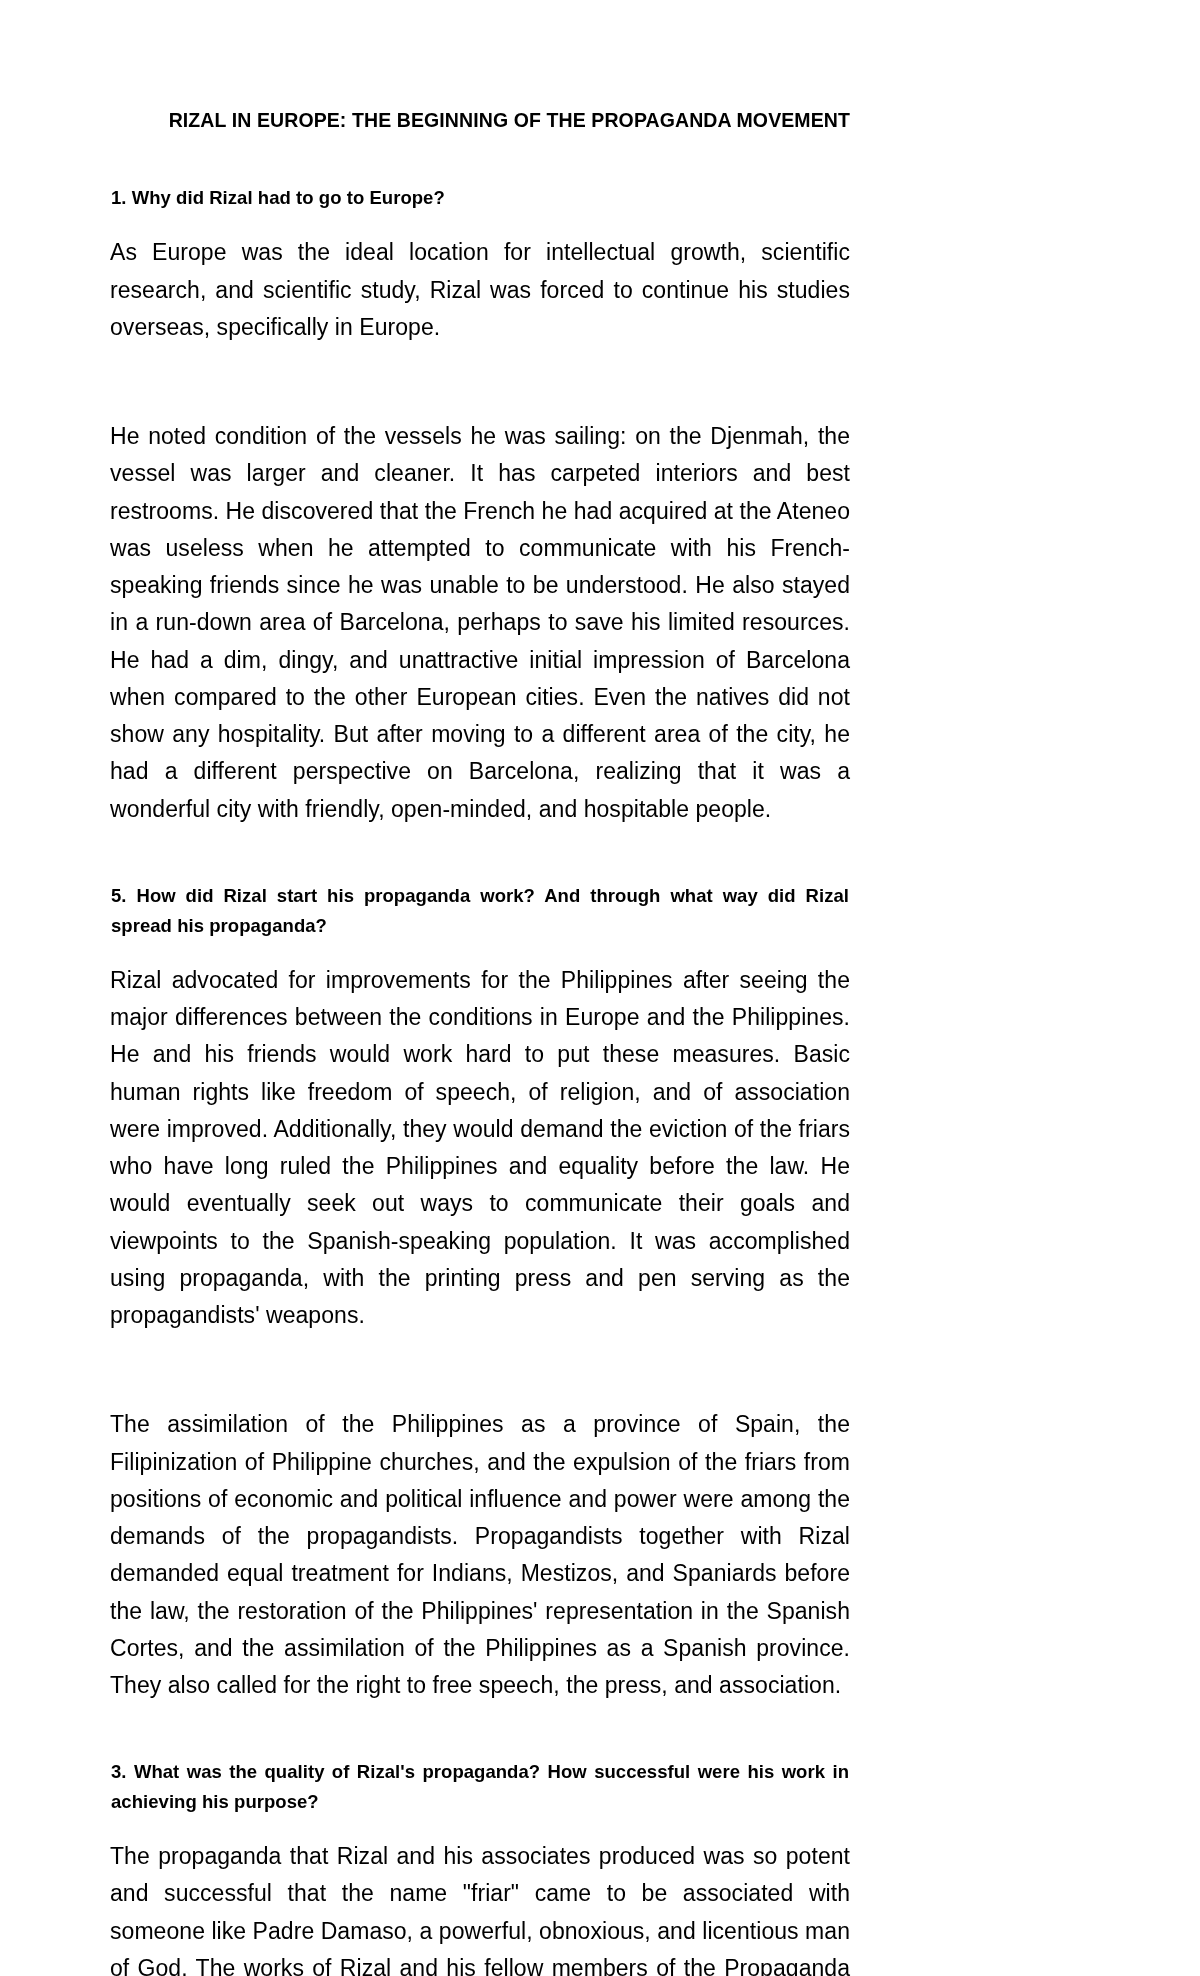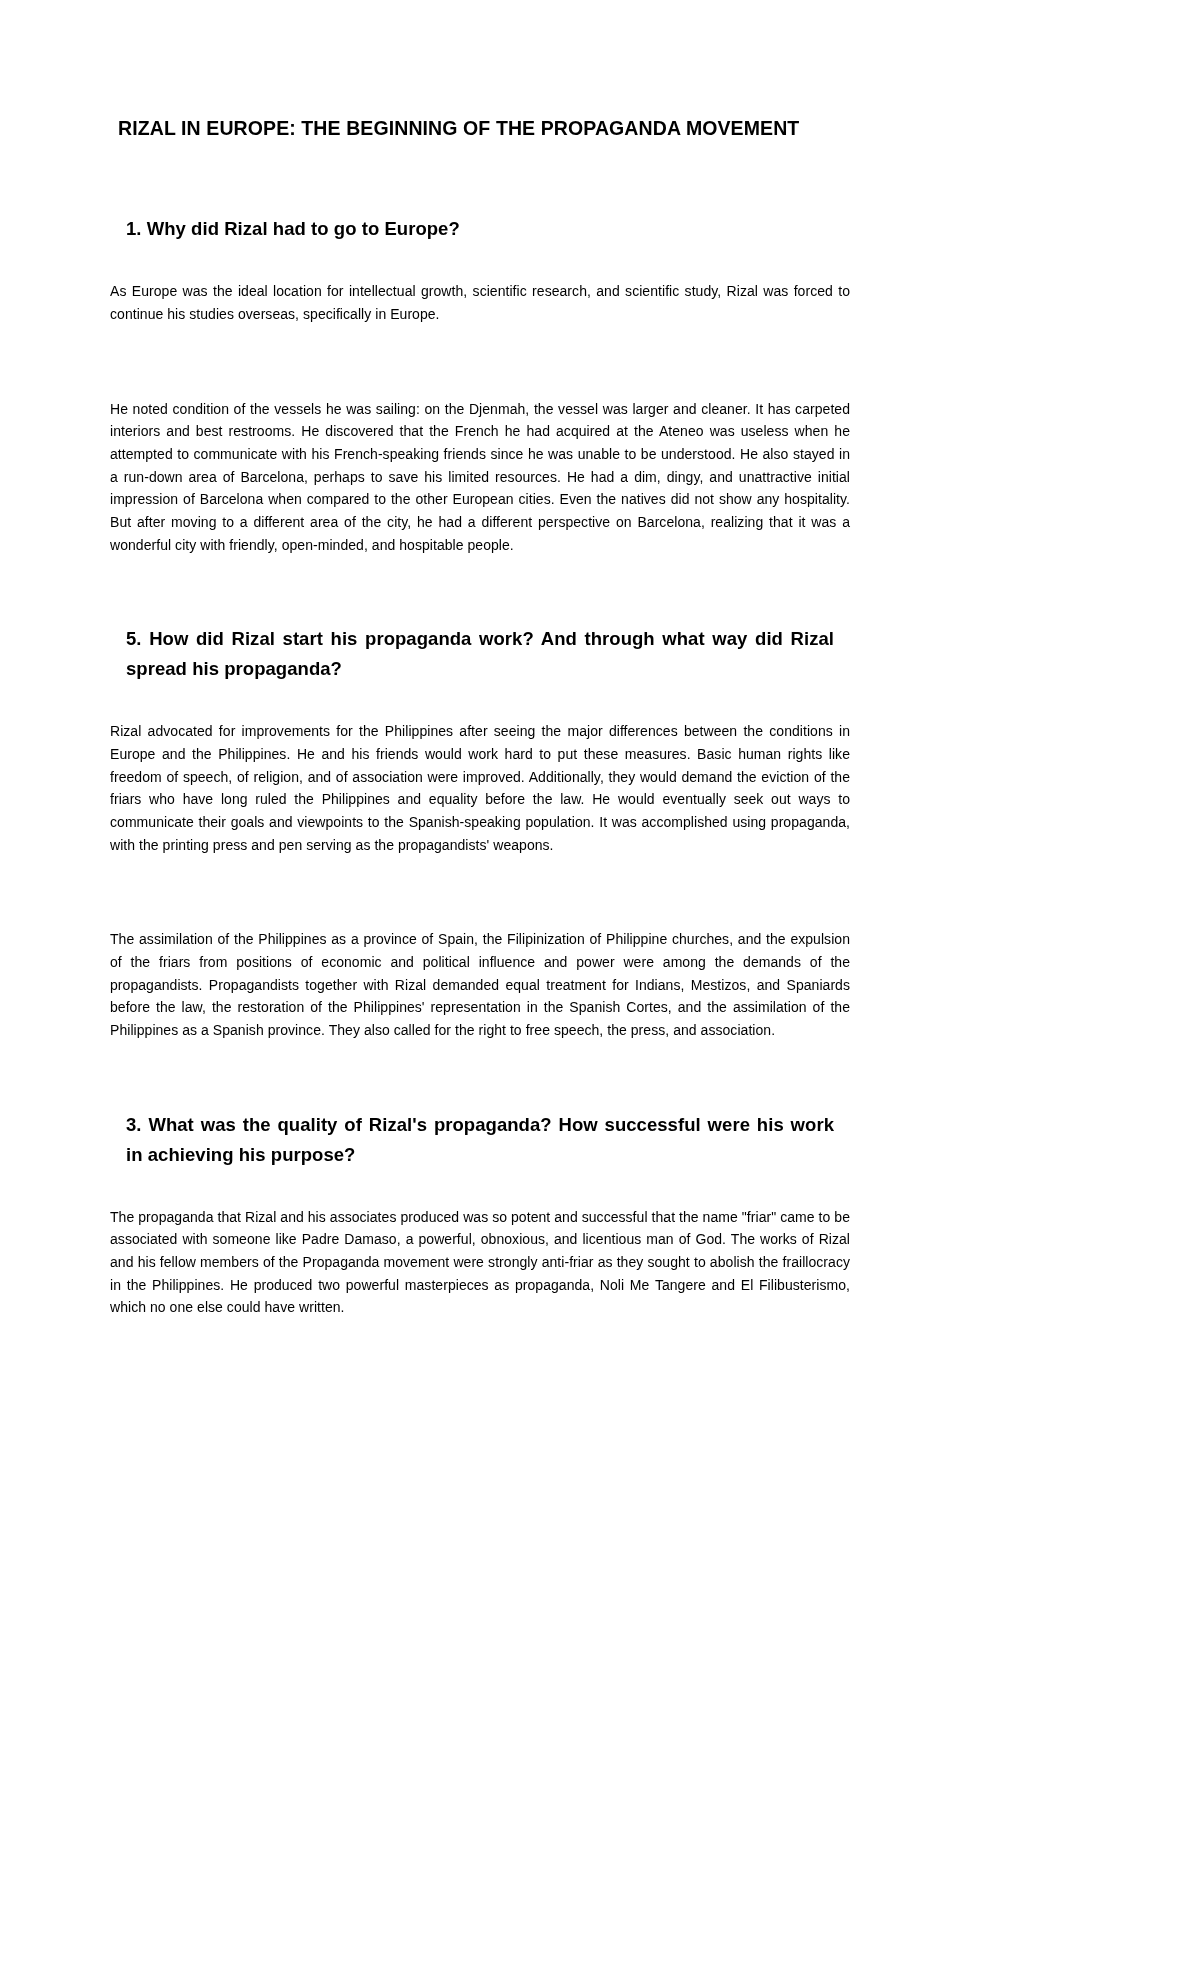--- a/index.html
+++ b/index.html
@@ -19,42 +19,42 @@
     box-sizing: border-box;
     overflow: hidden;
   }
   .content {
     position: absolute;
     left: 110px;
     top: 0;
     width: 740px;
   }
   .doc-title {
-    text-align: left;
+    text-align: right;
     font-weight: bold;
     font-size: 19.5px;
     line-height: 1.25;
     letter-spacing: 0.1px;
-    margin: 8px;
+    margin: 0;
     padding-top: 108px;
   }
   .qa-block {
     margin: 0;
   }
   .question {
     font-weight: bold;
     font-size: 18.5px;
     line-height: 1.62;
     text-align: justify;
     text-justify: inter-word;
-    margin: 16px;
+    margin: 1px;
     letter-spacing: 0.05px;
   }
   .answer {
-    font-size: 14px;
+    font-size: 23px;
     line-height: 1.62;
     text-align: justify;
     text-justify: inter-word;
     margin: 0;
     letter-spacing: 0.05px;
   }
   .gap-title-q1 { height: 50px; }
   .gap-q-a { height: 20px; }
   .gap-block { height: 52px; }
   .question:last-line { text-align: left; }

